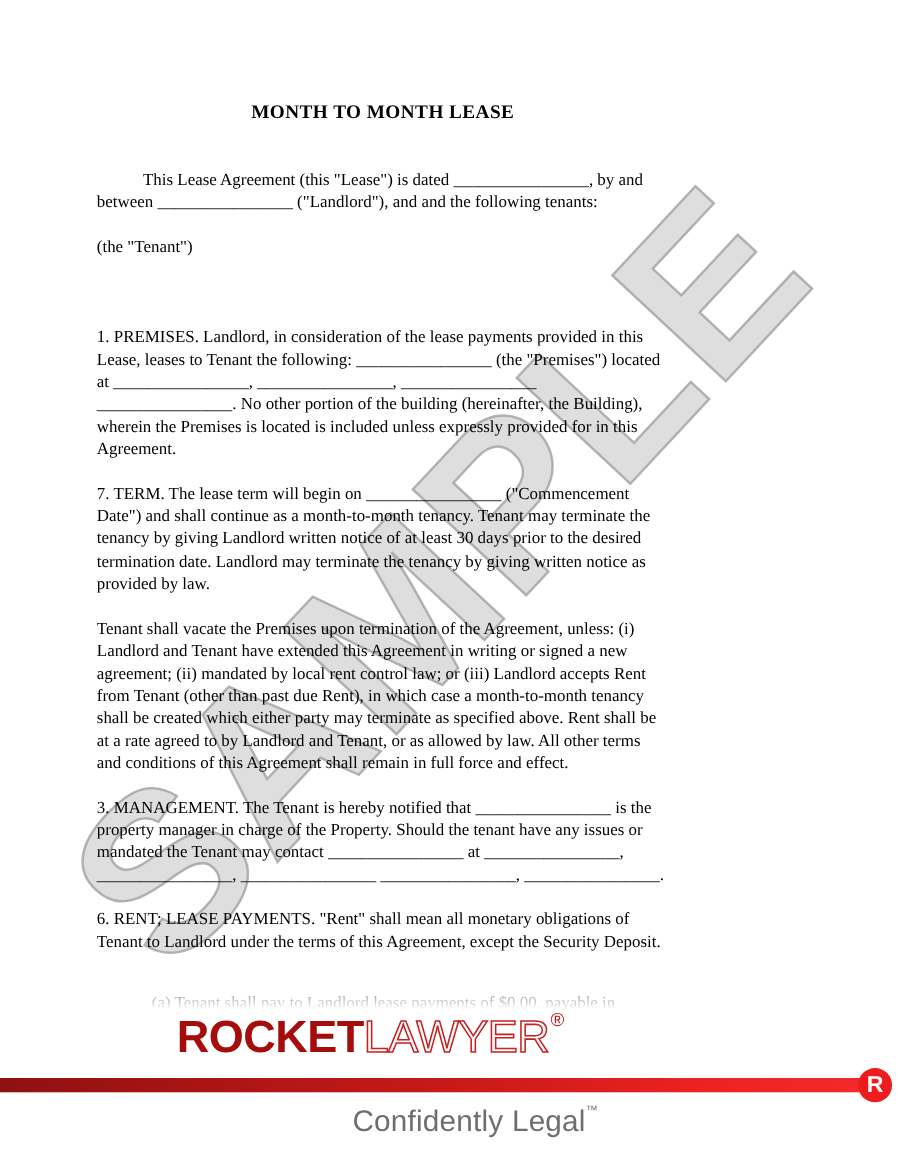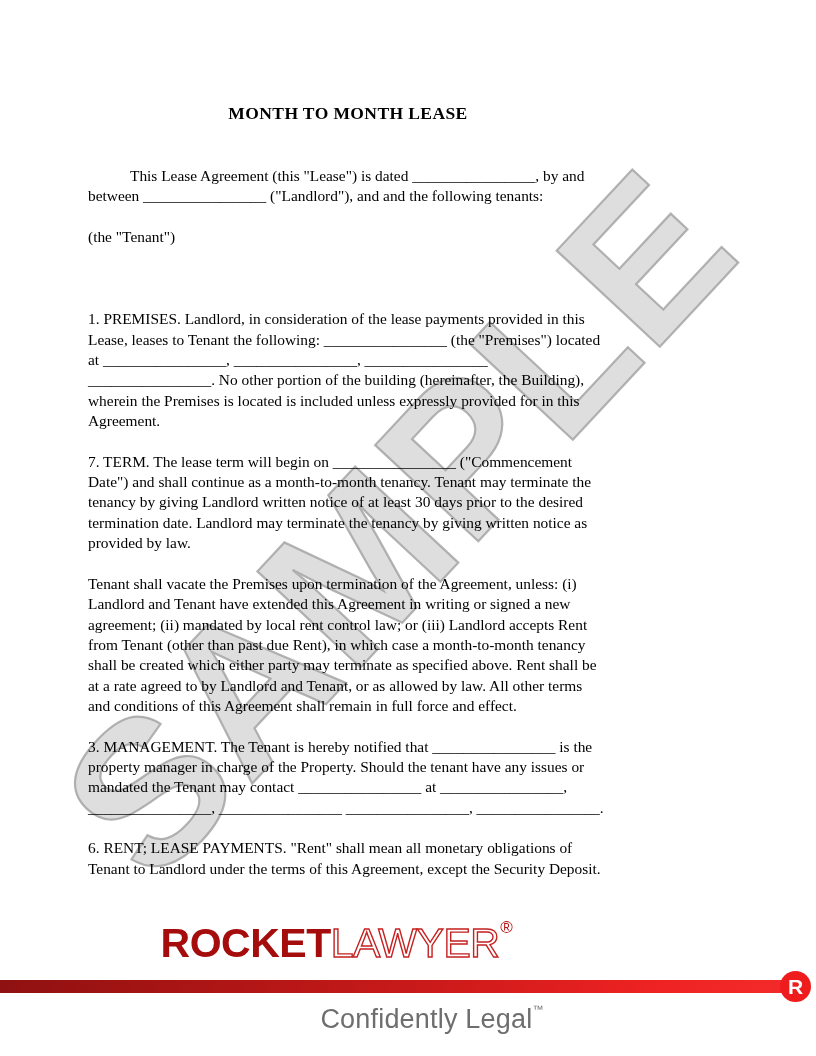--- a/index.html
+++ b/index.html
@@ -55,21 +55,21 @@
   
   .doc {
     position: absolute;
     left: 0;
     top: 0;
     width: 816px;
     z-index: 10;
   }
 
   .doc-inner {
-    padding: 12px 88px;
+    padding: 0 88px;
     box-sizing: border-box;
     width: 696px;
   }
 
   .doc-title {
     text-align: center;
     font-weight: bold;
     font-size: 17.5px;
     letter-spacing: 0.4px;
     margin: 0;

